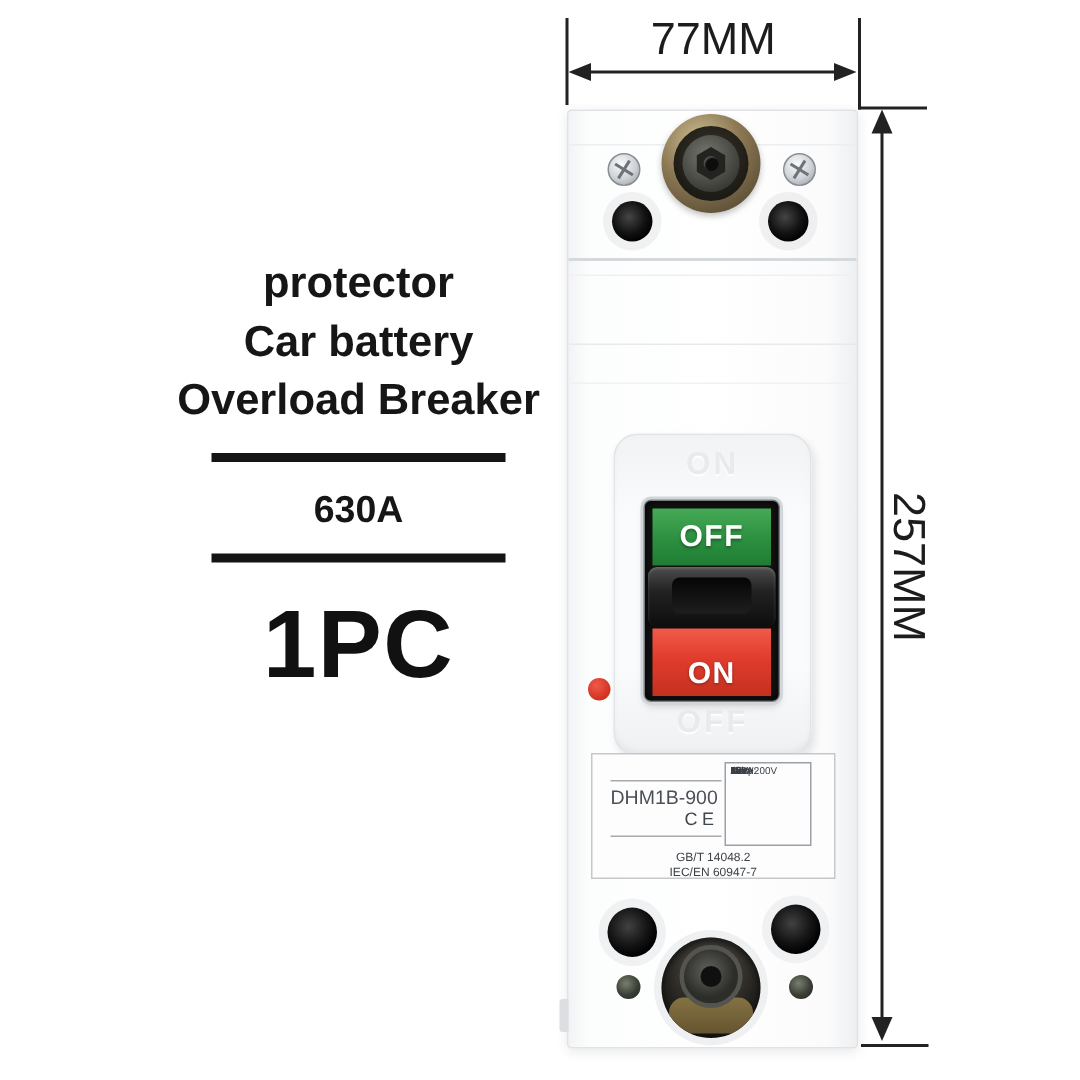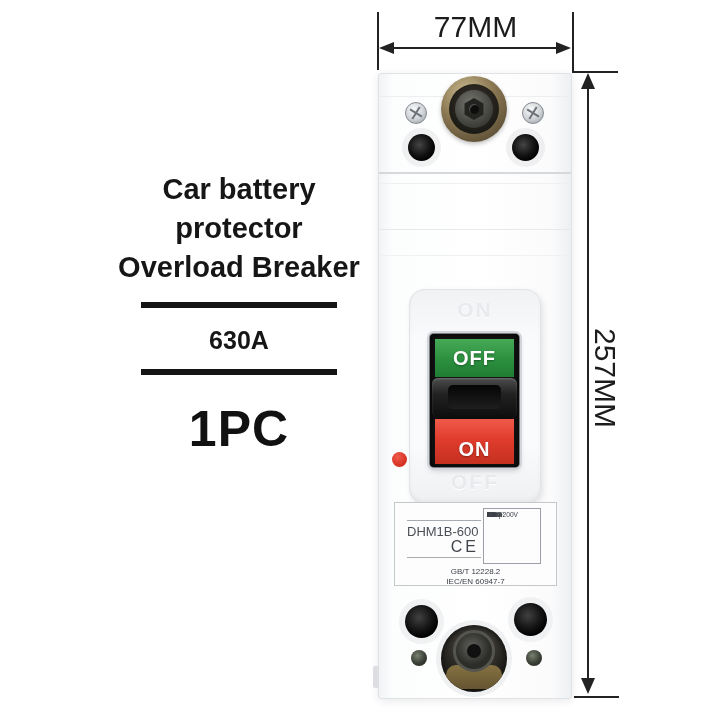--- a/index.html
+++ b/index.html
@@ -4,21 +4,21 @@
 <style>
   html,body{margin:0;padding:0;background:#fff;}
   .stage{position:relative;width:720px;height:720px;background:#ffffff;overflow:hidden;
          font-family:"Liberation Sans",sans-serif;color:#111;}
 
   
   .lp{position:absolute;left:118px;top:170px;width:242px;text-align:center;}
   .lp-title{font-weight:bold;font-size:29px;line-height:39px;color:#161616;}
   .lp-div{width:196px;height:6px;background:#141414;margin:15px auto 6px;}
   .lp-spec{font-weight:bold;font-size:25px;line-height:28px;margin-top:18px;color:#161616;}
-  .lp-qty{font-weight:bold;font-size:50px;line-height:54px;margin-top:27px;letter-spacing:1px;color:#111;}
+  .lp-qty{font-weight:bold;font-size:64px;line-height:54px;margin-top:27px;letter-spacing:1px;color:#111;}
 
   
   .dim, .dim *{position:absolute;}
   .ext{background:#222;}
   .ext-tl{left:377px;top:12px;width:2px;height:58px;}
   .ext-tr{left:572px;top:12px;width:2px;height:61px;}
   .ext-corner{left:572px;top:71px;width:46px;height:2px;}
   .dim-h-line{left:392px;top:47px;width:166px;height:2px;background:#222;}
   .arrow{width:0;height:0;}
   .arrow-left{left:379px;top:42px;border-top:6px solid transparent;border-bottom:6px solid transparent;border-right:15px solid #222;}
@@ -84,21 +84,21 @@
            padding-bottom:3px;background:linear-gradient(180deg,#f05a49,#e03c2d 45%,#c5301f);
            color:#fff;font-weight:bold;font-size:20px;letter-spacing:1px;text-shadow:0 1px 2px rgba(0,0,0,.35);}
   .ind-dot{left:13px;top:378px;width:15px;height:15px;border-radius:50%;
            background:radial-gradient(circle at 38% 32%,#ef5a4b,#d3301f 70%);}
 
   
   .np{left:15px;top:428px;width:163px;height:84px;background:#fdfdfe;border:1px solid #c5c8cb;}
   .np-left{left:12px;top:17px;width:74px;}
   .np-line{position:static;display:block;height:1px;background:#a6abb0;margin:0;}
   .np-model{position:static;display:block;font-size:13px;line-height:15px;margin-top:3px;color:#4b5056;white-space:nowrap;}
-  .np-ce{position:static;display:block;font-size:16px;line-height:15px;text-align:right;letter-spacing:3px;
+  .np-ce{position:static;display:block;font-size:12px;line-height:15px;text-align:right;letter-spacing:3px;
          color:#41464c;margin:0 2px 3px 0;}
   .np-box{left:88px;top:5px;width:58px;height:56px;border:1px solid #9aa0a5;padding:2px 3px;}
   .np-row{position:static;display:flex;justify-content:space-between;font-size:6.6px;line-height:7.2px;
           color:#3c4148;white-space:nowrap;}
   .np-std{left:0;top:64px;width:100%;text-align:center;font-size:8px;line-height:9.5px;color:#3c4148;}
   .np-std div{position:static;}
 
   
   .hole-big{width:33px;height:33px;border-radius:50%;
             background:radial-gradient(circle at 42% 38%,#414141,#151515 45%,#000 72%);
@@ -116,22 +116,22 @@
               background:radial-gradient(circle at 40% 35%,#78806f,#3a3f36 55%,#20231c);}
   .screw-dark-l{left:32px;top:576px;} .screw-dark-r{left:147px;top:576px;}
   .notch{left:-6px;top:592px;width:6px;height:22px;background:#dcdee1;border-radius:2px 0 0 2px;}
 </style>
 </head>
 <body>
 
 <div class="stage">
 
   <div class="lp">
+    <div class="lp-title">protector</div>
     <div class="lp-title">Car battery</div>
-    <div class="lp-title">protector</div>
     <div class="lp-title">Overload Breaker</div>
     <div class="lp-div"></div>
     <div class="lp-spec">630A</div>
     <div class="lp-div"></div>
     <div class="lp-qty">1PC</div>
   </div>
 
   <div class="dim">
     <div class="ext ext-tl"></div>
     <div class="ext ext-tr"></div>
@@ -175,21 +175,21 @@
         <div class="rocker"></div>
         <div class="btn-red">ON</div>
       </div>
       <div class="emboss emboss-bottom">OFF</div>
     </div>
     <div class="ind-dot"></div>
 
     <div class="np">
       <div class="np-left">
         <span class="np-line"></span>
-        <span class="np-model">DHM1B-600</span>
+        <span class="np-model">DHM1B-900</span>
         <span class="np-ce">CE</span>
         <span class="np-line"></span>
       </div>
       <div class="np-box">
         <div class="np-row">
           <span>Ui:</span>
           <span>800V</span>
         </div>
         <div class="np-row">
           <span>Uimp:</span>
@@ -210,21 +210,21 @@
         <div class="np-row">
           <span>Ics:</span>
           <span>15kA</span>
         </div>
         <div class="np-row">
           <span>Ii:</span>
           <span>10In</span>
         </div>
       </div>
       <div class="np-std">
-        <div>GB/T 12228.2</div>
+        <div>GB/T 14048.2</div>
         <div>IEC/EN 60947-7</div>
       </div>
     </div>
 
     <div class="hole-big hole-big-l"></div>
     <div class="hole-big hole-big-r"></div>
     <div class="recess">
       <div class="brass-strip"></div>
       <div class="recess-cap"></div>
     </div>

